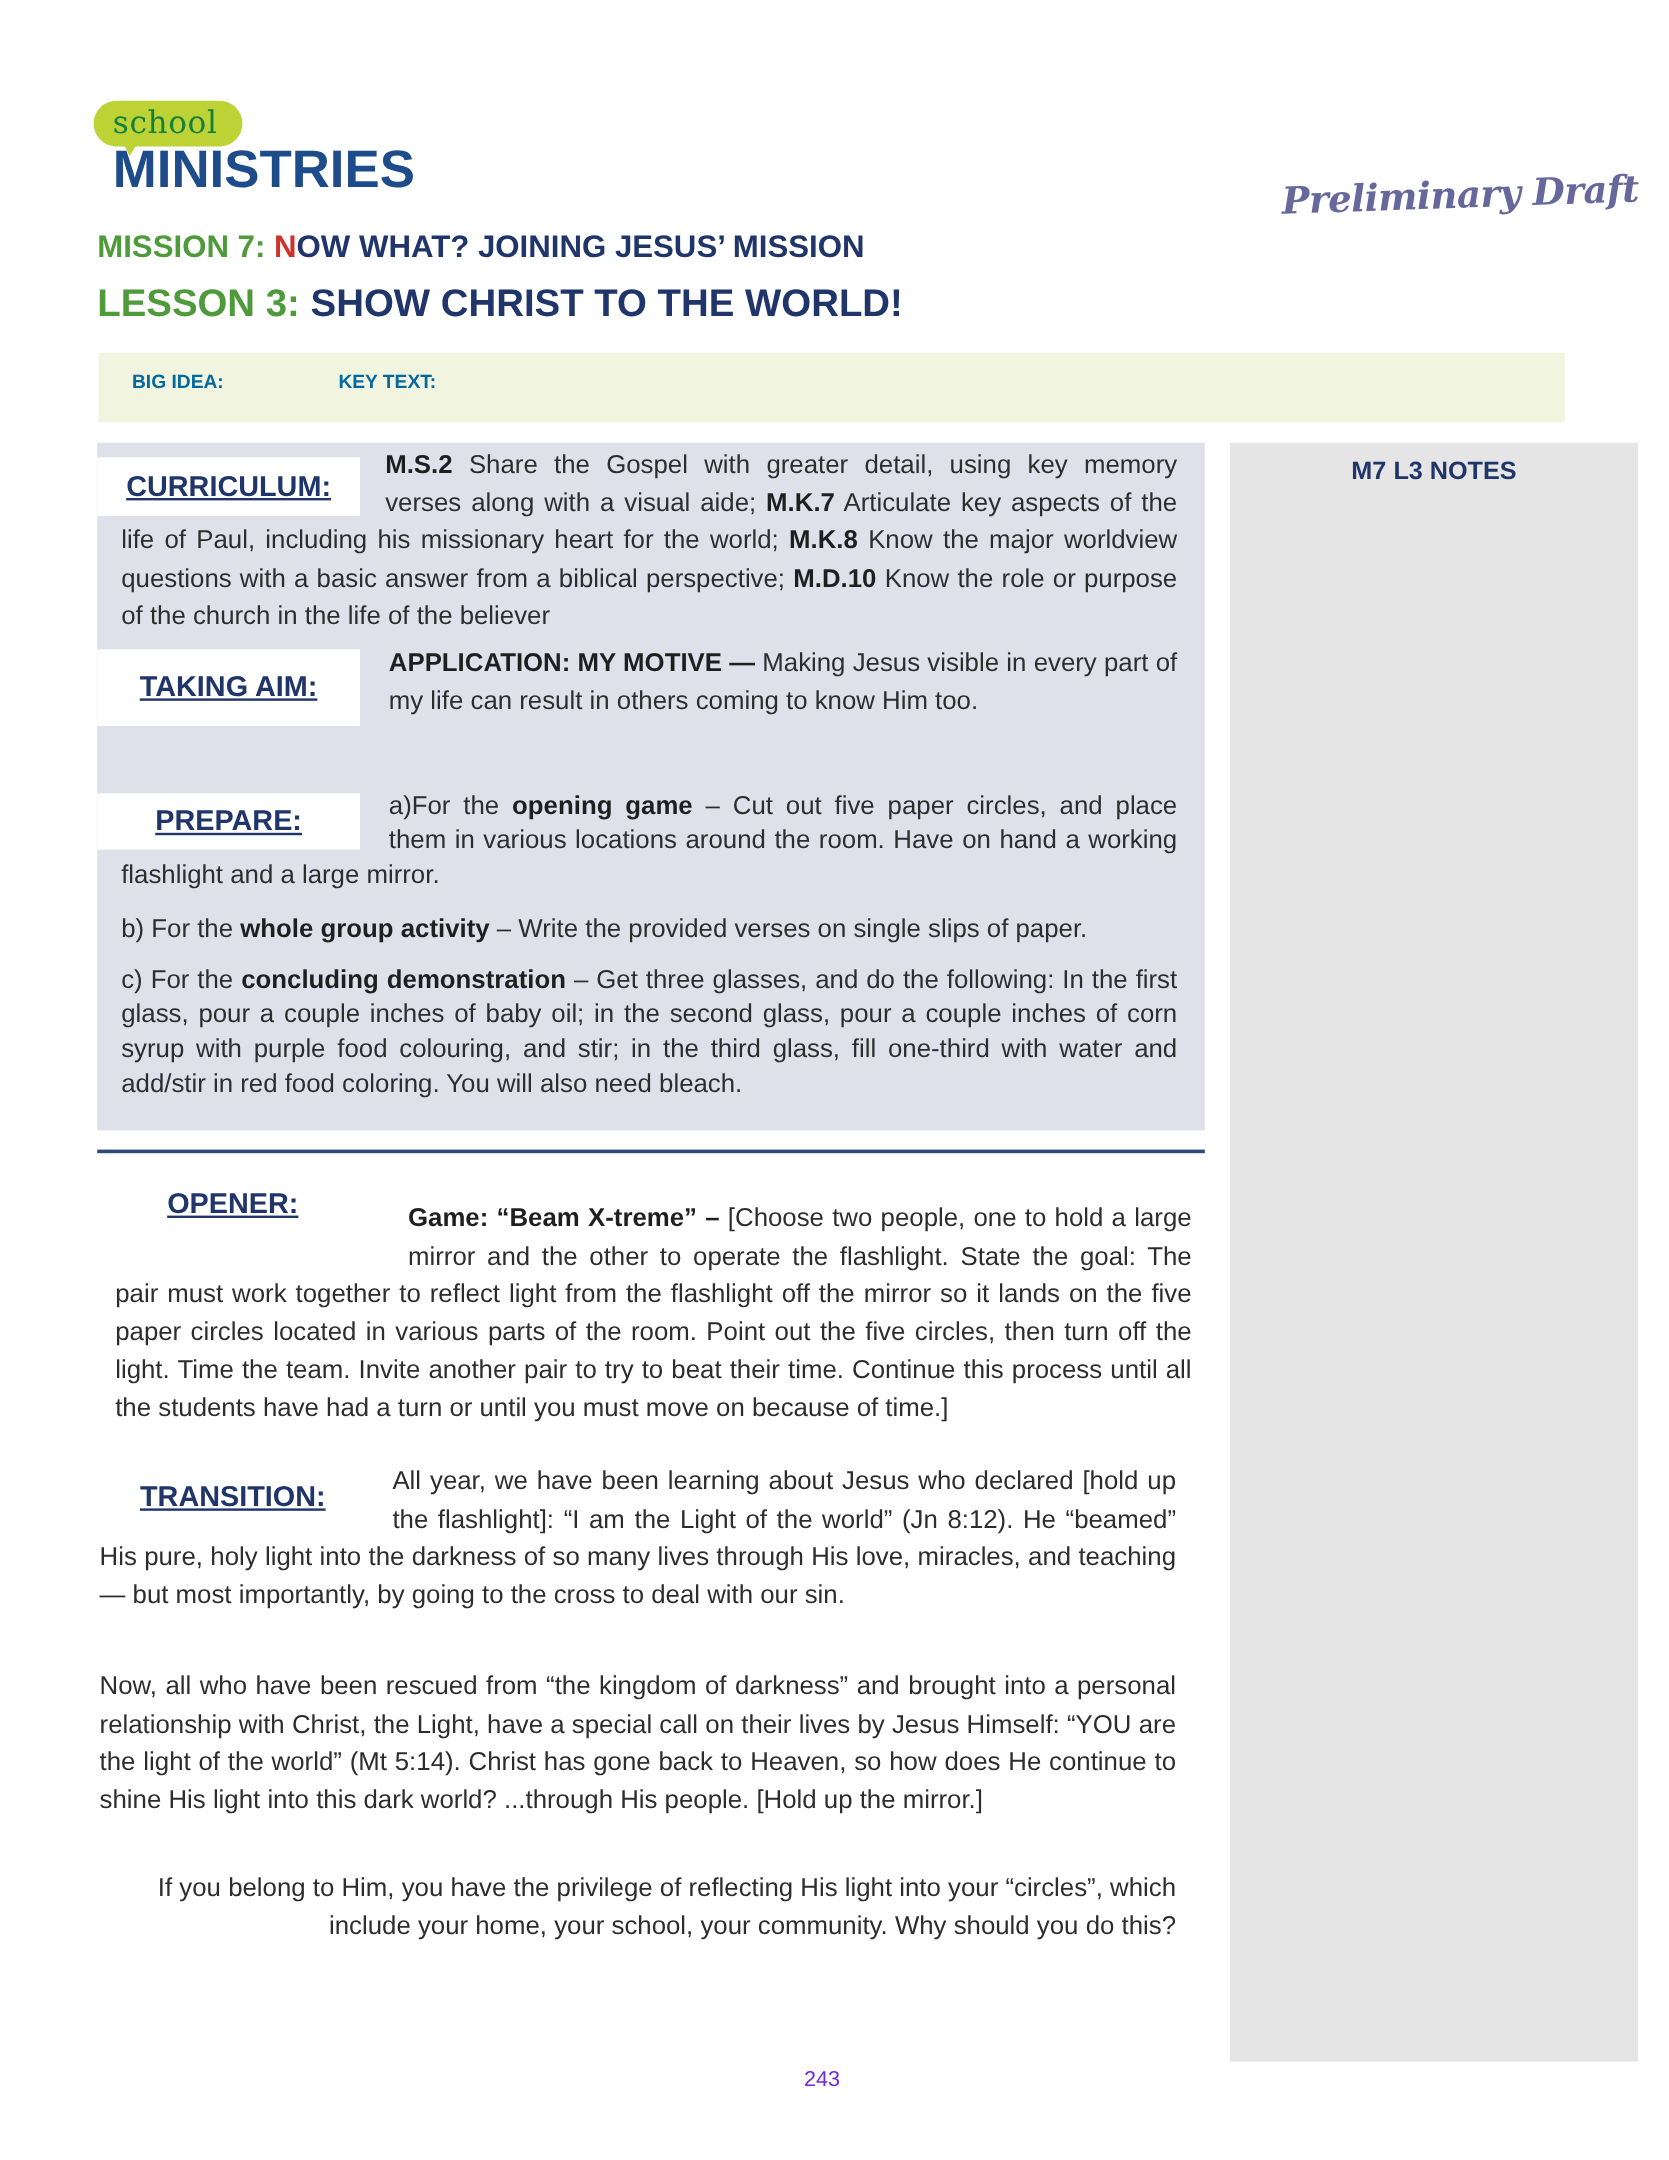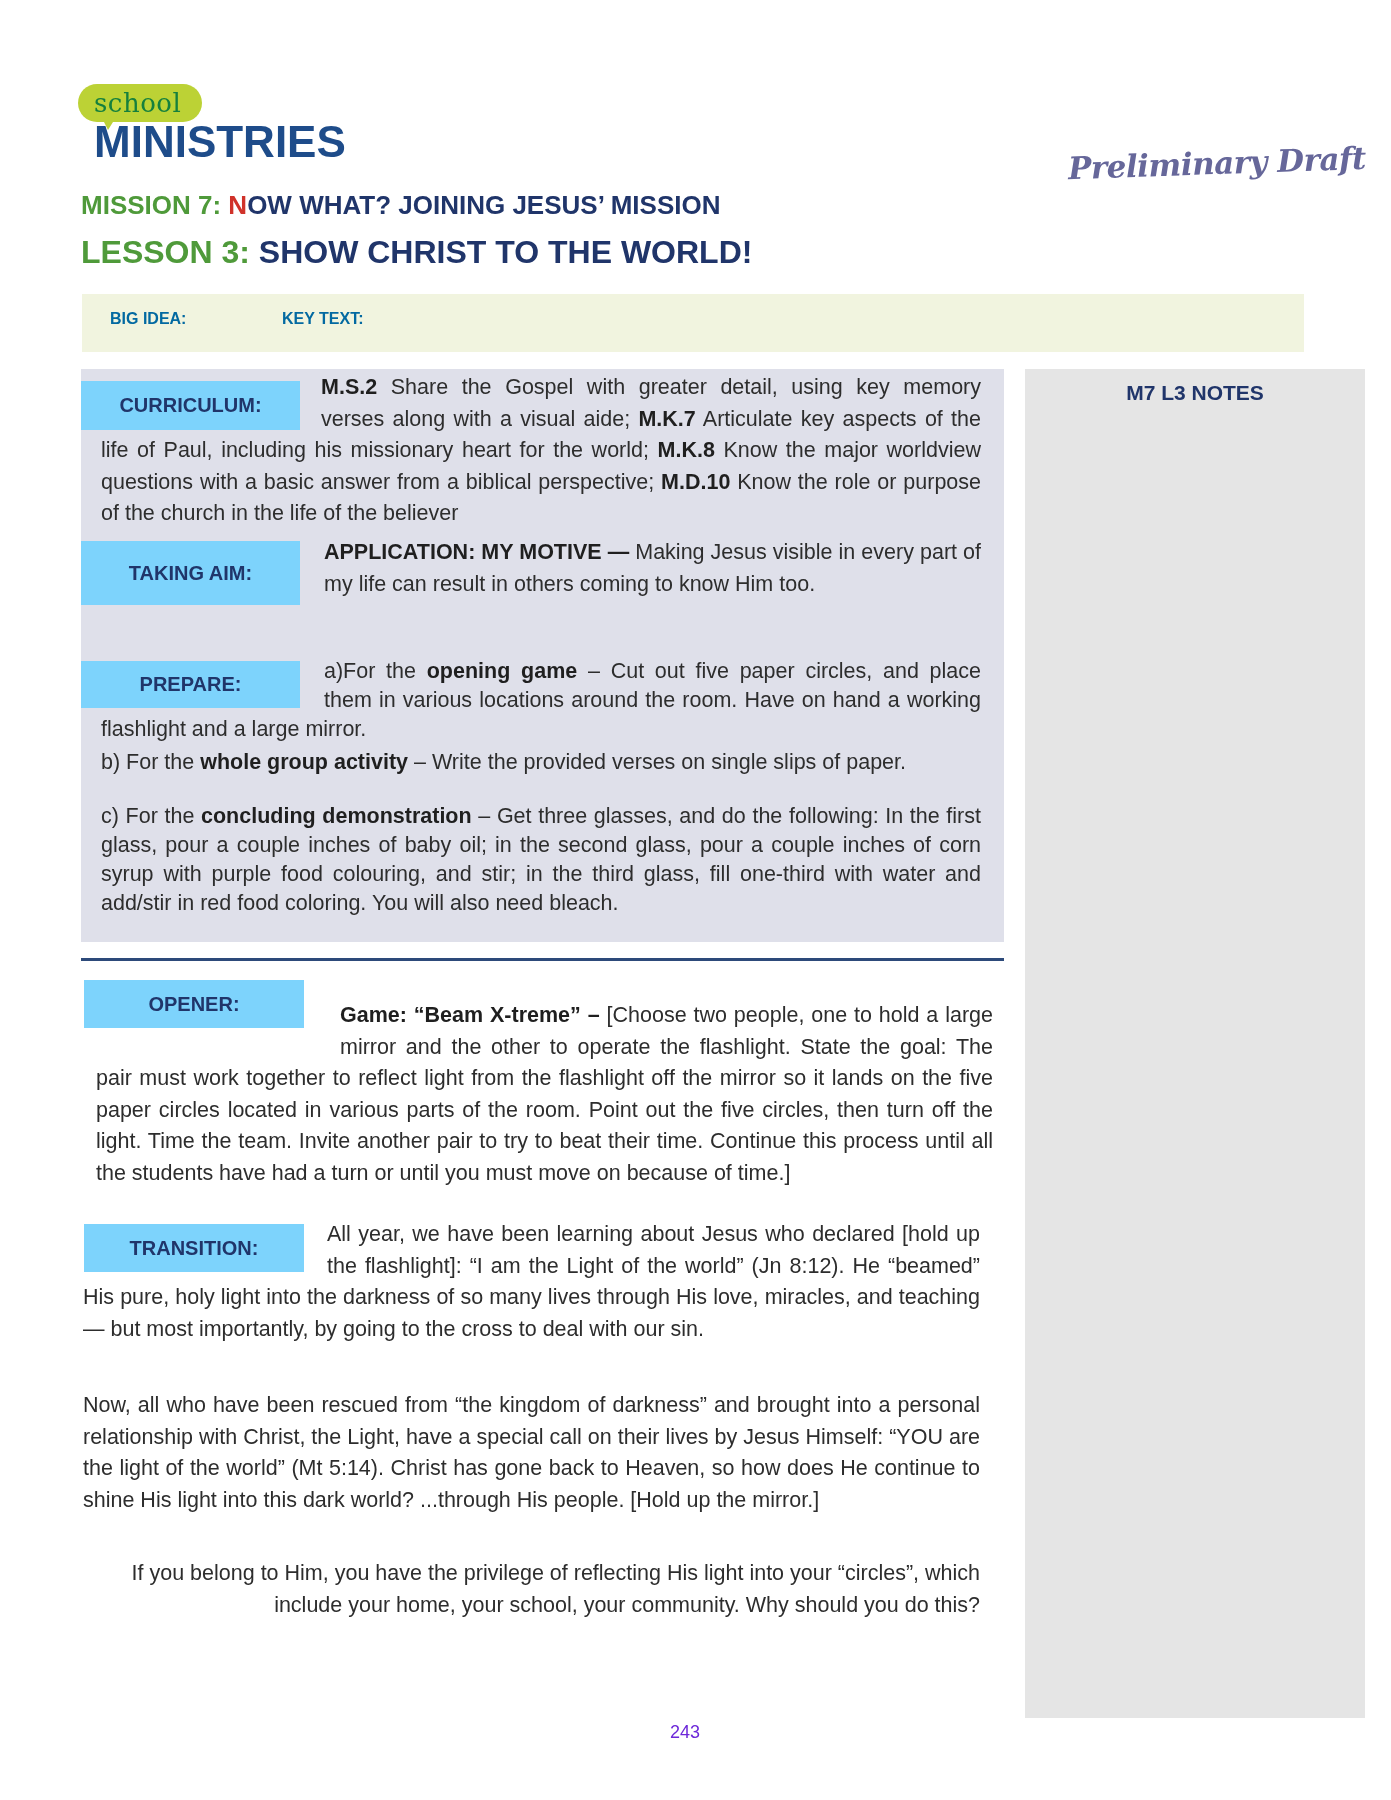--- a/index.html
+++ b/index.html
@@ -27,22 +27,22 @@
   .lesson .green { color: #4f9a3a; }
 
   .band { left: 82px; top: 294px; width: 1222px; height: 58px; background: #f1f4df; }
   .band-label { position: absolute; top: 16px; font-weight: bold; font-size: 16px; color: #0369a1; }
 
   .graybox { left: 81px; top: 369px; width: 923px; height: 573px; background: #dfe0ea; }
   .notes { left: 1025px; top: 369px; width: 340px; height: 1349px; background: #e5e5e5; }
   .notes-title { position: absolute; left: 0; width: 100%; top: 12px; text-align: center;
                  font-weight: bold; font-size: 21px; color: #20356a; }
 
-  .label { position: absolute; background: #7dd3fc; color: #20356a; font-weight: bold; font-size: 20px;
-           display: flex; align-items: center; justify-content: center; }
+  .label { position: absolute; background: #ffffff; color: #20356a; font-weight: bold; font-size: 24px;
+           display: flex; align-items: center; justify-content: center; text-decoration: underline; }
 
   .txt { position: absolute; font-size: 21.5px; line-height: 31.5px; color: #2d2d2d; text-align: justify; }
   .txt b { color: #1f1f1f; }
 
   .divider { left: 81px; top: 958px; width: 923px; height: 3px; background: #2d4a7a; }
 
   .pagenum { left: 670px; top: 1722px; width: 48px; text-align: left; font-size: 18px; color: #6d28d9; }
 </style>
 </head>
 <body>
@@ -82,21 +82,21 @@
 
   <div class="label" style="left:0; top:172px; width:219px; height:64px;">TAKING AIM:</div>
   <div class="txt" style="left:243px; top:168px; width:657px;">
     <b>APPLICATION: MY MOTIVE —</b><span> Making Jesus visible in every part of my life can result in others coming to know Him too.</span>
   </div>
 
   <div class="label" style="left:0; top:292px; width:219px; height:47px;">PREPARE:</div>
   <div class="txt" style="left:20px; top:288px; width:880px; line-height:29px;">
     <span style="float:left; width:223px; height:58px;"></span><span>a)For the </span><b>opening game</b><span> – Cut out five paper circles, and place them in various locations around the room. Have on hand a working flashlight and a large mirror.</span>
   </div>
-  <div class="txt" style="left:20px; top:379px; width:880px; line-height:29px;">
+  <div class="txt" style="left:20px; top:391px; width:880px; line-height:29px;">
     <span>b) For the </span><b>whole group activity</b><span> – Write the provided verses on single slips of paper.</span>
   </div>
   <div class="txt" style="left:20px; top:433px; width:880px; line-height:29px;">
     <span>c) For the </span><b>concluding demonstration</b><span> – Get three glasses, and do the following: In the first glass, pour a couple inches of baby oil; in the second glass, pour a couple inches of corn syrup with purple food colouring, and stir; in the third glass, fill one-third with water and add/stir in red food coloring. You will also need bleach.</span>
   </div>
 </div>
 
 <div class="abs divider"></div>
 
 <div class="label" style="left:84px; top:980px; width:220px; height:48px;">OPENER:</div>

